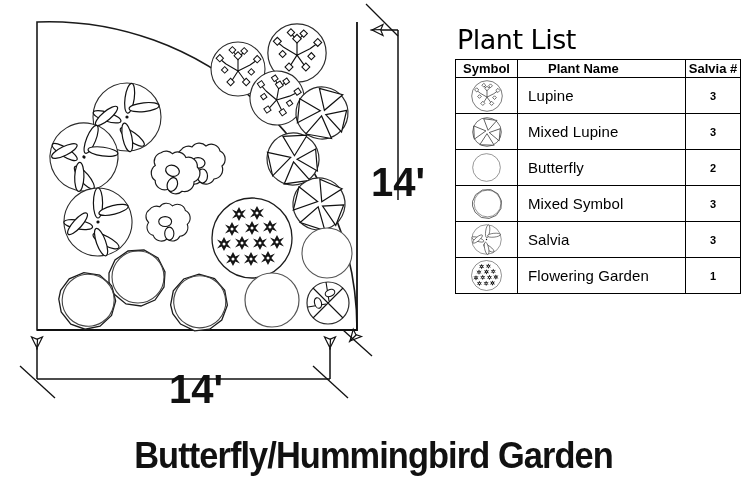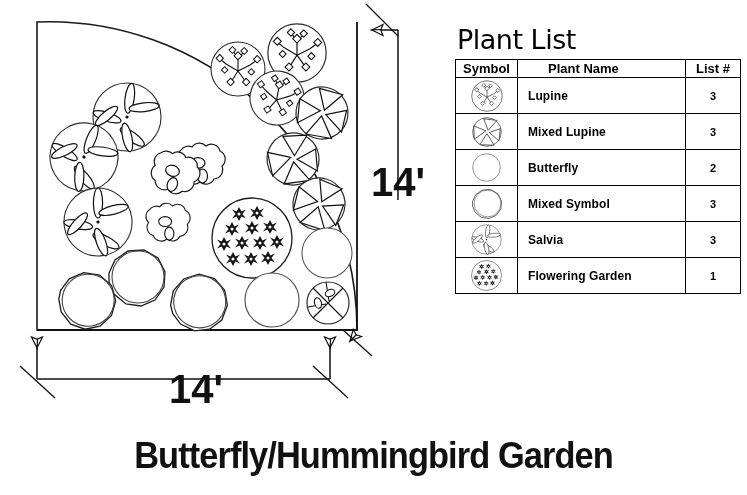--- a/index.html
+++ b/index.html
@@ -35,21 +35,21 @@
     border-left:1.4px solid #000;
   }
   #plant-table thead th{
     height:17px;font-size:13px;font-weight:bold;color:#000;
     text-align:center;vertical-align:middle;
   }
   #plant-table thead th.th-name{text-align:left;padding-left:30px;}
   #plant-table tbody tr{height:36px;}
   #plant-table td.td-sym{text-align:center;vertical-align:middle;}
   #plant-table td.td-name{
-    font-size:12px;font-weight:bold;text-align:left;padding-left:10px;
+    font-size:15px;font-weight:normal;text-align:left;padding-left:10px;
     vertical-align:middle;color:#000;letter-spacing:0.1px;
   }
   #plant-table td.td-tot{
     font-size:11px;font-weight:bold;text-align:center;vertical-align:middle;color:#000;
   }
   .sym-svg{display:block;margin:0 auto;}
 
   
   #main-title{
     position:absolute;left:0;top:437px;width:747px;text-align:center;
@@ -222,21 +222,21 @@
   <table id="plant-table">
     <colgroup>
         <col class="c-sym">
         <col class="c-name">
         <col class="c-tot">
       </colgroup>
     <thead>
       <tr>
         <th class="th-sym">Symbol</th>
         <th class="th-name">Plant Name</th>
-        <th class="th-tot">List #</th>
+        <th class="th-tot">Salvia #</th>
       </tr>
     </thead>
     <tbody>
 
       <tr>
         <td class="td-sym">
           <svg class="sym-svg" width="34" height="34" viewBox="-30 -30 60 60">
             <use href="#sym-lupine"></use>
           </svg>
         </td>

